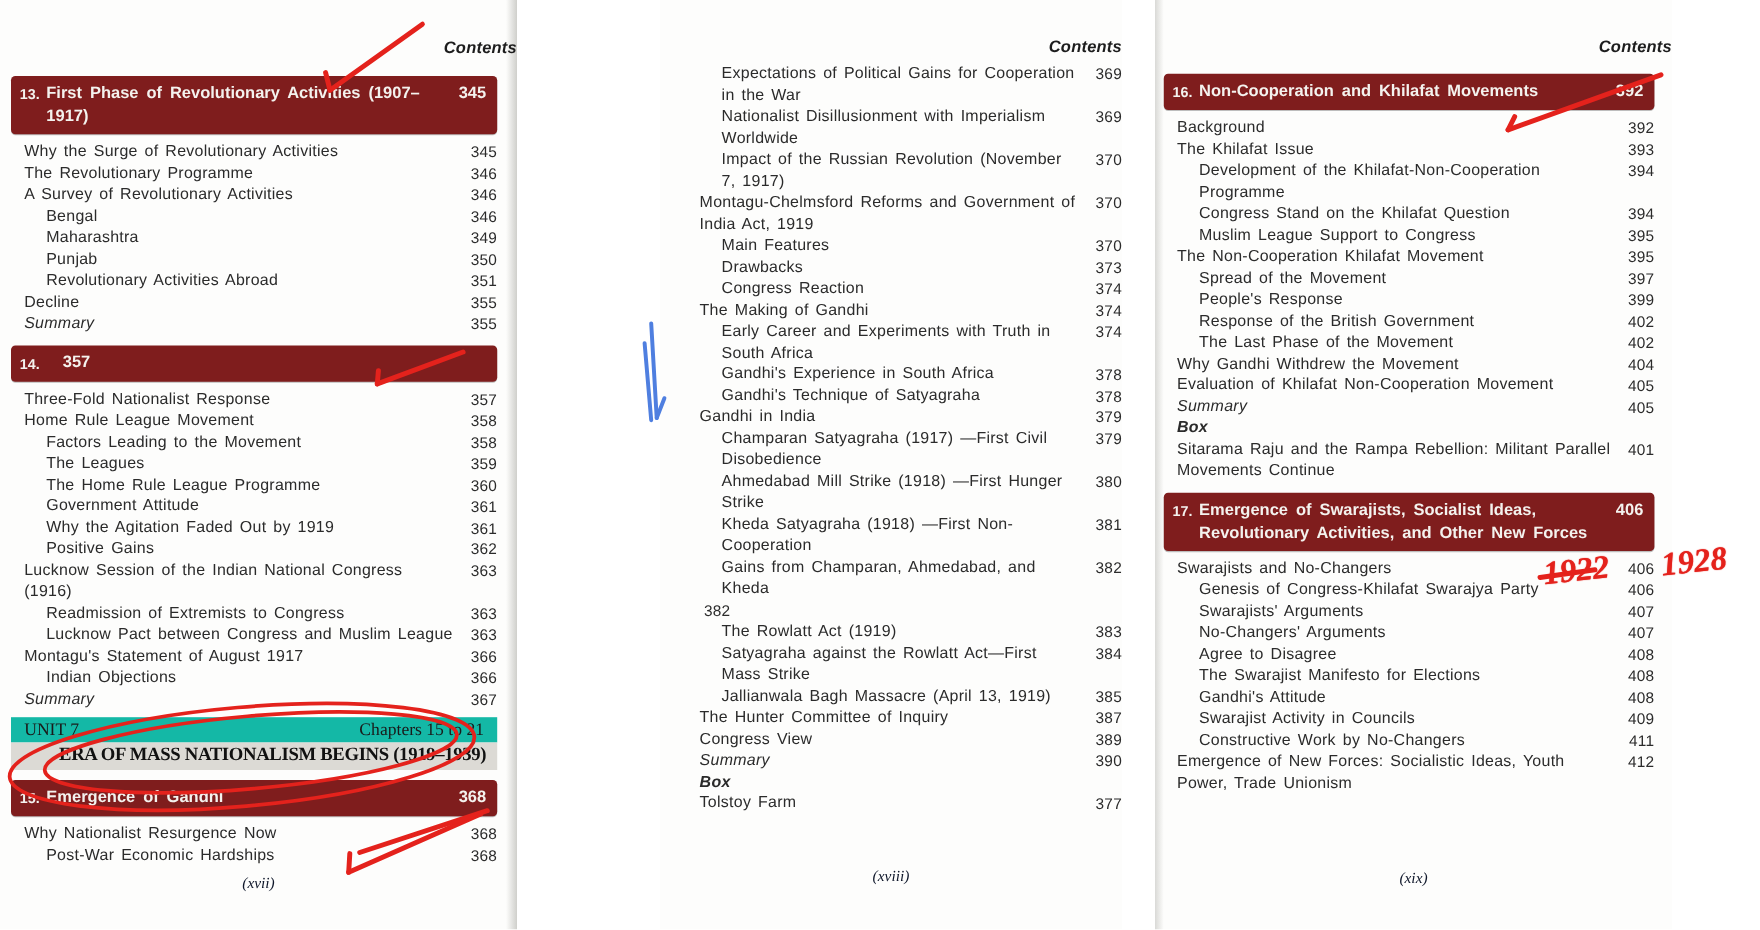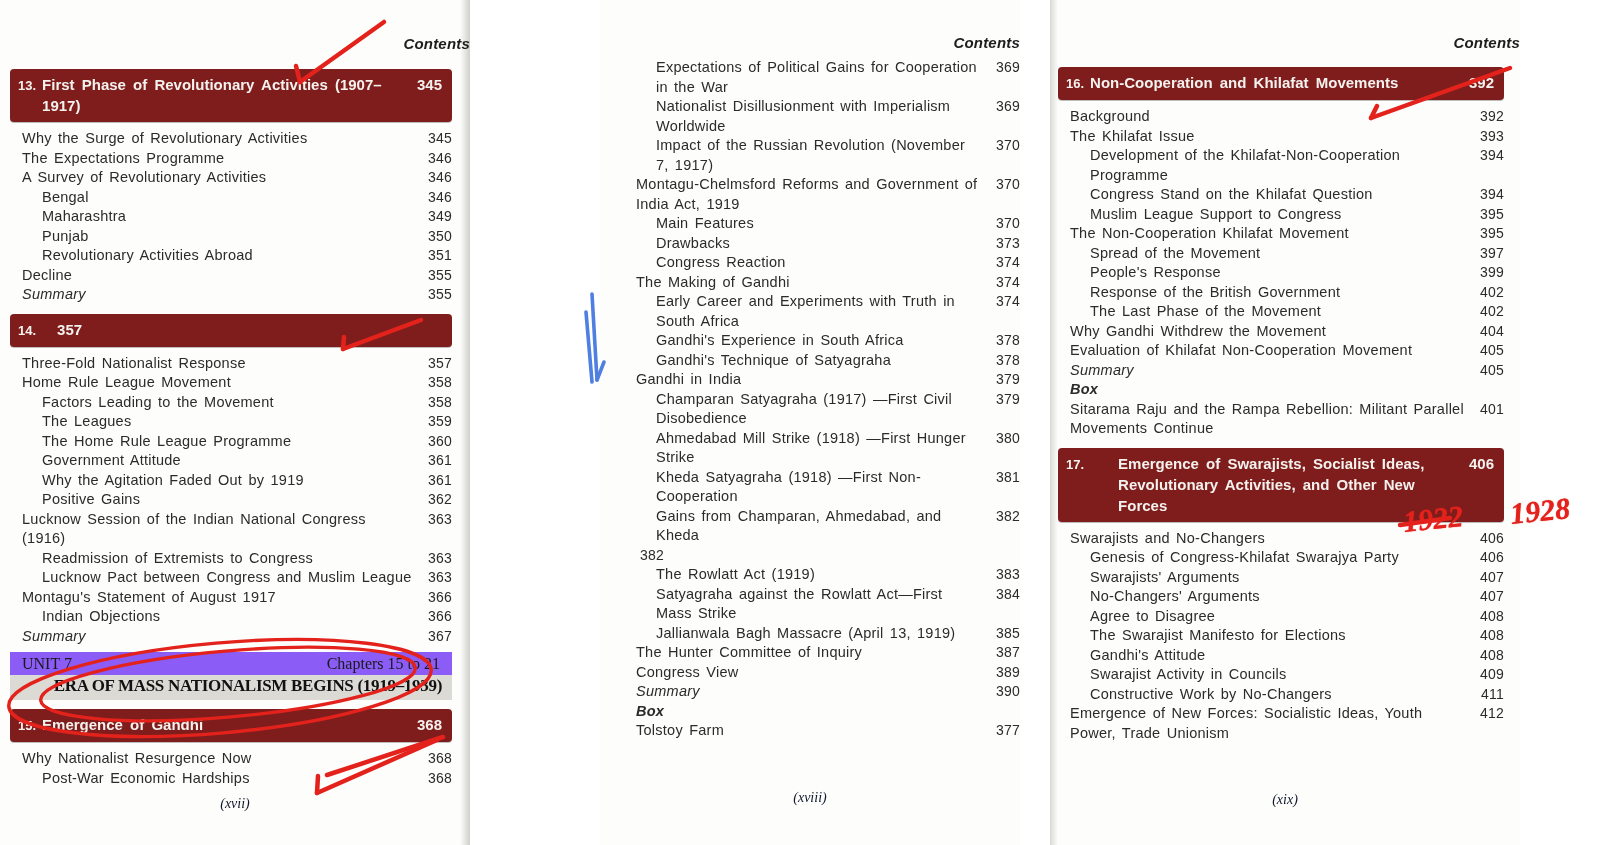--- a/index.html
+++ b/index.html
@@ -55,21 +55,21 @@
     font-weight:bold;font-size:15px;line-height:21px;
     padding:5px 10px 6px 8px;
     word-spacing:3px;
     box-shadow:0 1px 0 rgba(0,0,0,.25);
   }
   .chapbar .num{flex:none;margin-right:6px;font-size:13px;padding-top:1px;}
   .chapbar .ttl{flex:1;}
   .chapbar .pg{flex:none;width:40px;text-align:right;font-size:15px;}
 
   
-  .unitbar{background:#8b5cf6;color:#1a1a1a;padding:3px 12px 2px 12px;
+  .unitbar{background:#14b8a6;color:#1a1a1a;padding:3px 12px 2px 12px;
      display:flex;justify-content:space-between;align-items:center;
      font-family:"Liberation Serif", serif;font-size:16px;}
   .unitline{background:#dcdad5;color:#111;padding:1px 10px 4px 12px;
      font-family:"Liberation Serif", serif;font-weight:bold;font-size:17px;
      letter-spacing:-.3px;text-align:right;}
 
   .folio{position:absolute;left:0;right:0;text-align:center;
      font-family:"Liberation Serif", serif;font-style:italic;font-size:14px;color:#0f172a;}
 
   
@@ -107,21 +107,21 @@
         <div class="chapbar" style="margin: 9px 0px 7px;">
           <span class="num">13.</span>
           <span class="ttl">First Phase of Revolutionary Activities (1907–1917)</span>
           <span class="pg">345</span>
         </div>
         <div class="row lvl1">
           <span class="lbl">Why the Surge of Revolutionary Activities</span>
           <span class="pg">345</span>
         </div>
         <div class="row lvl1">
-          <span class="lbl">The Expectations Programme</span>
+          <span class="lbl">The Revolutionary Programme</span>
           <span class="pg">346</span>
         </div>
         <div class="row lvl1">
           <span class="lbl">A Survey of Revolutionary Activities</span>
           <span class="pg">346</span>
         </div>
         <div class="row lvl2">
           <span class="lbl">Bengal</span>
           <span class="pg">346</span>
         </div>
@@ -406,21 +406,21 @@
           <span class="pg">405</span>
         </div>
         <div class="row lvl1 bolditalic">
           <span class="lbl">Box</span>
           <span class="pg"></span>
         </div>
         <div class="row lvl1">
           <span class="lbl">Sitarama Raju and the Rampa Rebellion: Militant Parallel Movements Continue</span>
           <span class="pg">401</span>
         </div>
-        <div class="chapbar" style="margin: 9px 0px 7px; gap: 28px;">
+        <div class="chapbar" style="margin: 9px 0px 7px;">
           <span class="num">17.</span>
           <span class="ttl">Emergence of Swarajists, Socialist Ideas, Revolutionary Activities, and Other New Forces</span>
           <span class="pg">406</span>
         </div>
         <div class="row lvl1">
           <span class="lbl">Swarajists and No-Changers</span>
           <span class="pg">406</span>
         </div>
         <div class="row lvl2">
           <span class="lbl">Genesis of Congress-Khilafat Swarajya Party</span>

